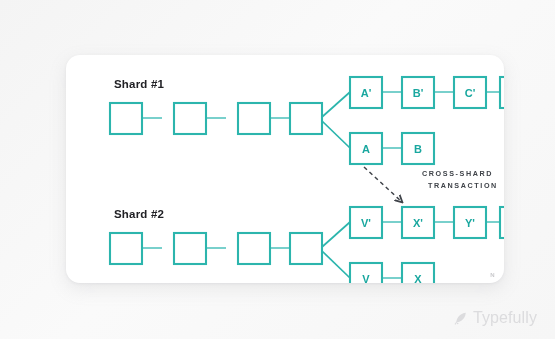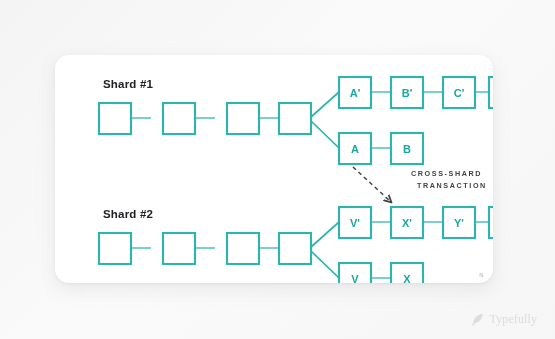--- a/index.html
+++ b/index.html
@@ -16,21 +16,21 @@
     position: relative;
   }
   #stage {
     position: absolute;
     inset: 0;
     background: linear-gradient(135deg, #f4f4f4 0%, #fafafa 45%, #f6f6f6 100%);
   }
   
   #card {
     position: absolute;
-    left: 55px;
+    left: 66px;
     top: 55px;
     width: 438px;
     height: 228px;
     background: #ffffff;
     border-radius: 14px;
     box-shadow: 0 6px 18px rgba(140,140,150,0.16),
                 0 1px 3px rgba(120,120,130,0.10);
   }
   
   #diagram {
@@ -98,23 +98,23 @@
   
   #watermark {
     position: absolute;
     right: 18px;
     bottom: 12px;
     display: flex;
     align-items: center;
     gap: 5px;
   }
   #watermark-text {
-    font-size: 12px;
+    font-size: 16px;
     color: #dcdcde;
-    font-family: Liberation Serif, serif;
+    font-family: Liberation Sans, sans-serif;
     letter-spacing: 0.1px;
   }
   #feather-icon svg { display: block; }
 </style>
 </head>
 <body>
 
 <div id="stage">
 
   <div id="card">

